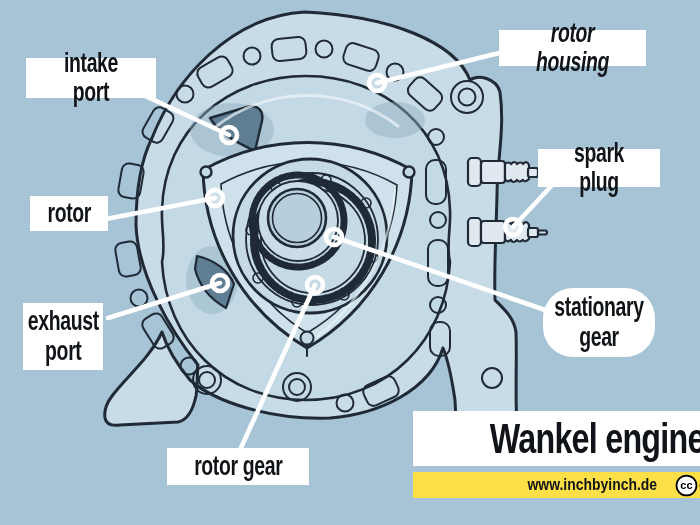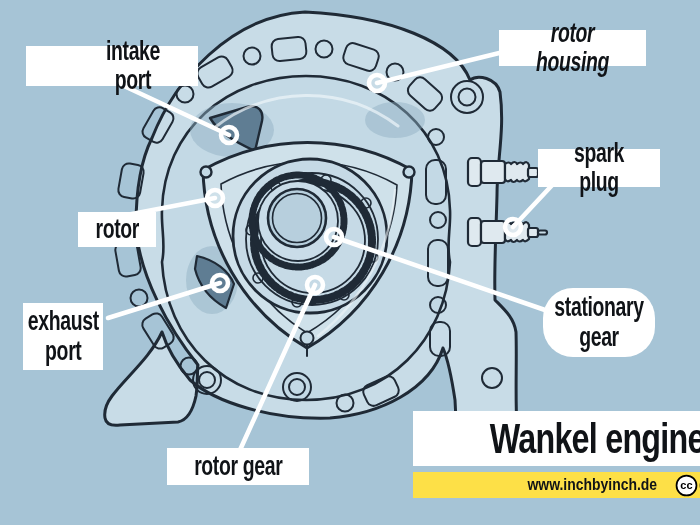--- a/index.html
+++ b/index.html
@@ -12,24 +12,24 @@
   .label{
     position:absolute;background:#ffffff;color:#101317;
     display:flex;align-items:center;justify-content:center;
     font-weight:700;
   }
   .label .txt{
     display:inline-block;transform:scaleX(0.72);transform-origin:center;
     white-space:pre-line;text-align:center;line-height:1.08;letter-spacing:-0.5px;
     font-size:27px;
   }
-  .lbl-intake{left:26px;top:46px;width:130px;height:40px;padding-left:42px;}
+  .lbl-intake{left:26px;top:58px;width:130px;height:40px;}
   .lbl-rotor-housing{left:499px;top:30px;width:147px;height:36px;font-style:italic;}
   .lbl-spark-plug{left:538px;top:149px;width:122px;height:38px;}
-  .lbl-rotor{left:30px;top:212px;width:78px;height:35px;margin-left:48px;}
+  .lbl-rotor{left:30px;top:196px;width:78px;height:35px;}
   .lbl-exhaust{left:23px;top:303px;width:80px;height:67px;}
   .lbl-stationary{left:543px;top:288px;width:112px;height:69px;border-radius:30px;}
   .lbl-rotor-gear{left:167px;top:448px;width:142px;height:37px;}
   .title-banner{
     position:absolute;left:413px;top:411px;width:284px;height:55px;
     background:#fff;display:flex;align-items:center;justify-content:center;padding-left:42px;
   }
   .title-banner .txt{
     display:inline-block;transform:scaleX(0.75);transform-origin:center;
     font-weight:700;font-size:43px;color:#101317;letter-spacing:-1px;white-space:nowrap;

